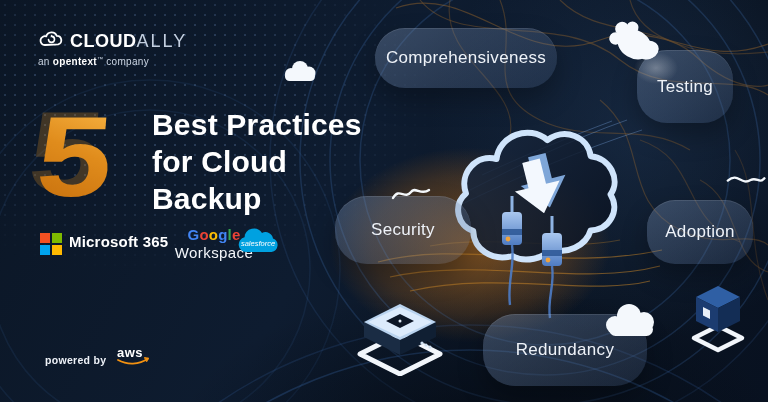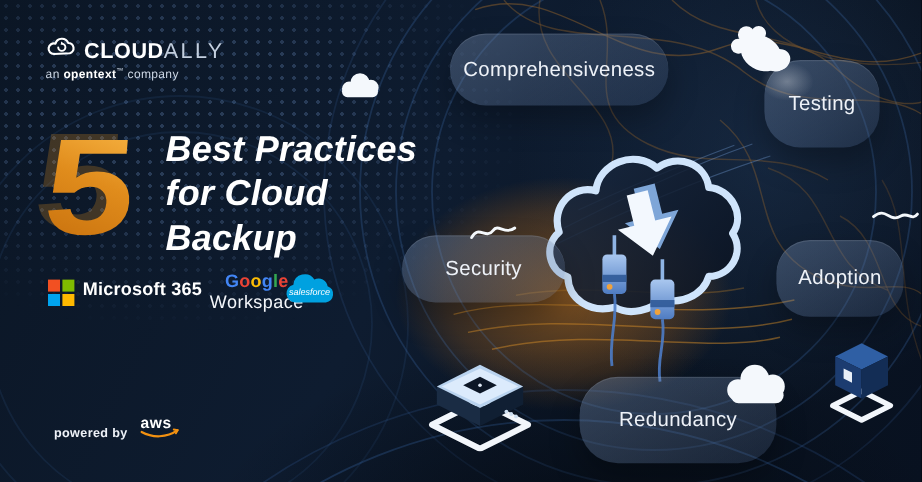--- a/index.html
+++ b/index.html
@@ -46,21 +46,21 @@
     position:absolute; font-size:114px; line-height:110px; font-weight:800;
     transform: scaleX(1.18) skewX(-4deg); transform-origin:left top;
   }
   #num-echo { left:-8px; top:-5px; color:rgba(224,142,32,0.25); z-index:1; }
   #num-main {
     left:0; top:0; z-index:2;
     background: linear-gradient(205deg, #f4ae3d 10%, #e08c1c 45%, #c9720e 90%);
     -webkit-background-clip:text; background-clip:text;
     color:transparent; -webkit-text-fill-color:transparent;
   }
-  #headline-text { left:138px; top:106px; font-size:30px; line-height:37px; font-weight:700; color:#ffffff; letter-spacing:.2px;font-style:italic; }
+  #headline-text { left:152px; top:106px; font-size:30px; line-height:37px; font-weight:700; color:#ffffff; letter-spacing:.2px; }
 
   
   #ms-logo { left:40px; top:233px; display:flex; gap:7px; }
   .ms-grid { display:grid; grid-template-columns:10px 10px; grid-template-rows:10px 10px; gap:2px; }
   .ms-sq1{background:#f25022;} .ms-sq2{background:#7fba00;} .ms-sq3{background:#00a4ef;} .ms-sq4{background:#ffb900;}
   .ms-label { font-size:15px; font-weight:600; color:#ffffff; letter-spacing:.2px; }
 
   #google-logo { left:166px; top:226px; width:96px; text-align:center; }
   .g-word { font-size:15px; font-weight:700; letter-spacing:.2px; }
   .g-blue{color:#4285F4;} .g-red{color:#EA4335;} .g-yellow{color:#FBBC05;} .g-green{color:#34A853;}
@@ -75,21 +75,21 @@
   
   .pill {
     position:absolute; display:flex; align-items:center; justify-content:center;
     border-radius:32px;
     background: linear-gradient(150deg, rgba(122,146,182,0.38), rgba(72,94,130,0.26));
     box-shadow: inset 0 1px 0 rgba(255,255,255,0.10), 0 12px 26px rgba(0,0,0,0.28);
     color:#eef2f8; font-size:17px; letter-spacing:.3px;
   }
   #pill-comprehensiveness { left:375px; top:28px;  width:182px; height:60px; }
   #pill-testing           { left:637px; top:50px;  width:96px;  height:73px; border-radius:30px; }
-  #pill-security          { left:335px; top:196px; width:136px; height:56px; }
+  #pill-security          { left:335px; top:196px; width:136px; height:68px; }
   #pill-adoption          { left:647px; top:200px; width:106px; height:64px; border-radius:28px; }
   #pill-redundancy        { left:483px; top:314px; width:164px; height:72px; }
 
   
   #deco-hand { left:604px; top:18px; transform:rotate(-24deg); }
   #hand-glow { left:634px; top:52px; width:44px; height:32px; border-radius:50%;
     background:radial-gradient(closest-side, rgba(255,255,255,0.30), transparent); }
   #deco-cloud-small { left:279px; top:57px; }
   #deco-cloud-redundancy { left:601px; top:295px; }
   #deco-squiggle-1 { left:391px; top:185px; }

